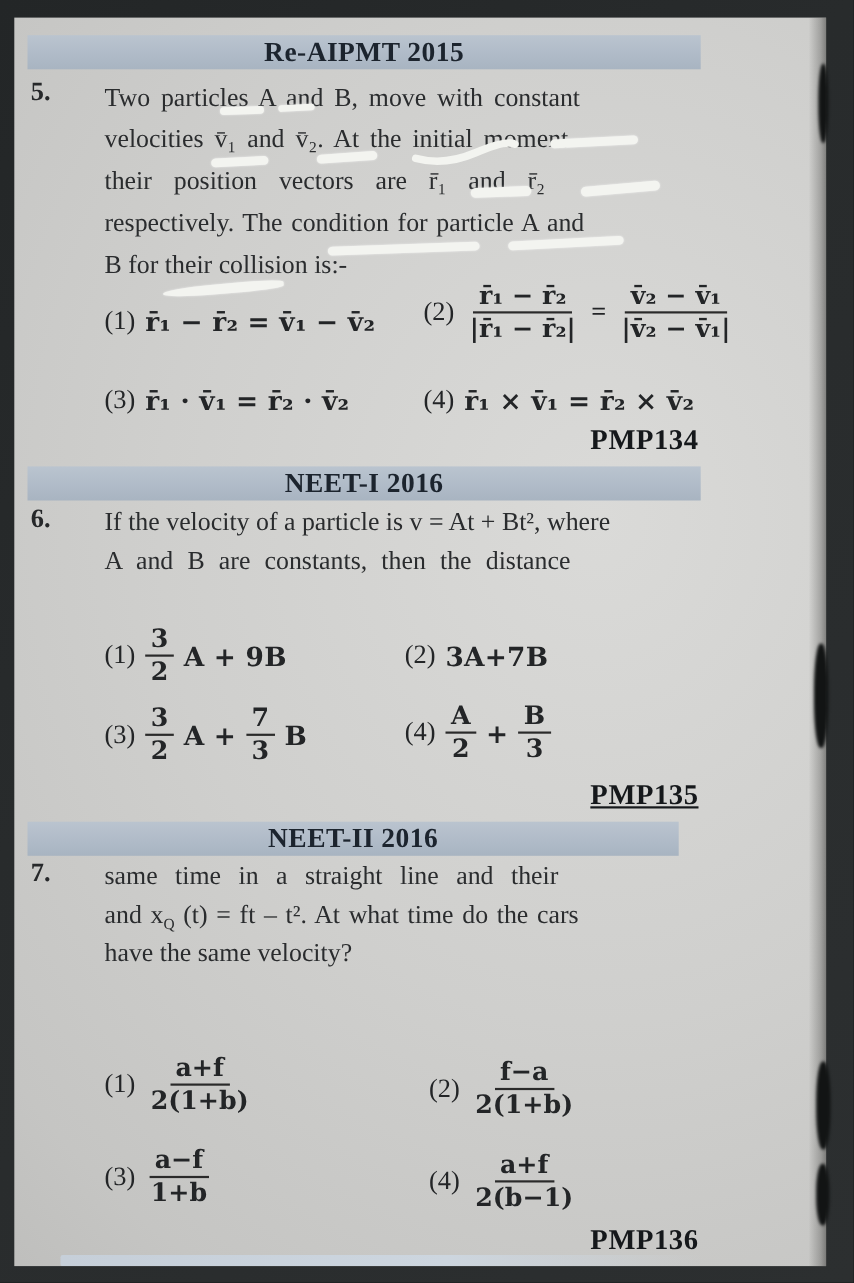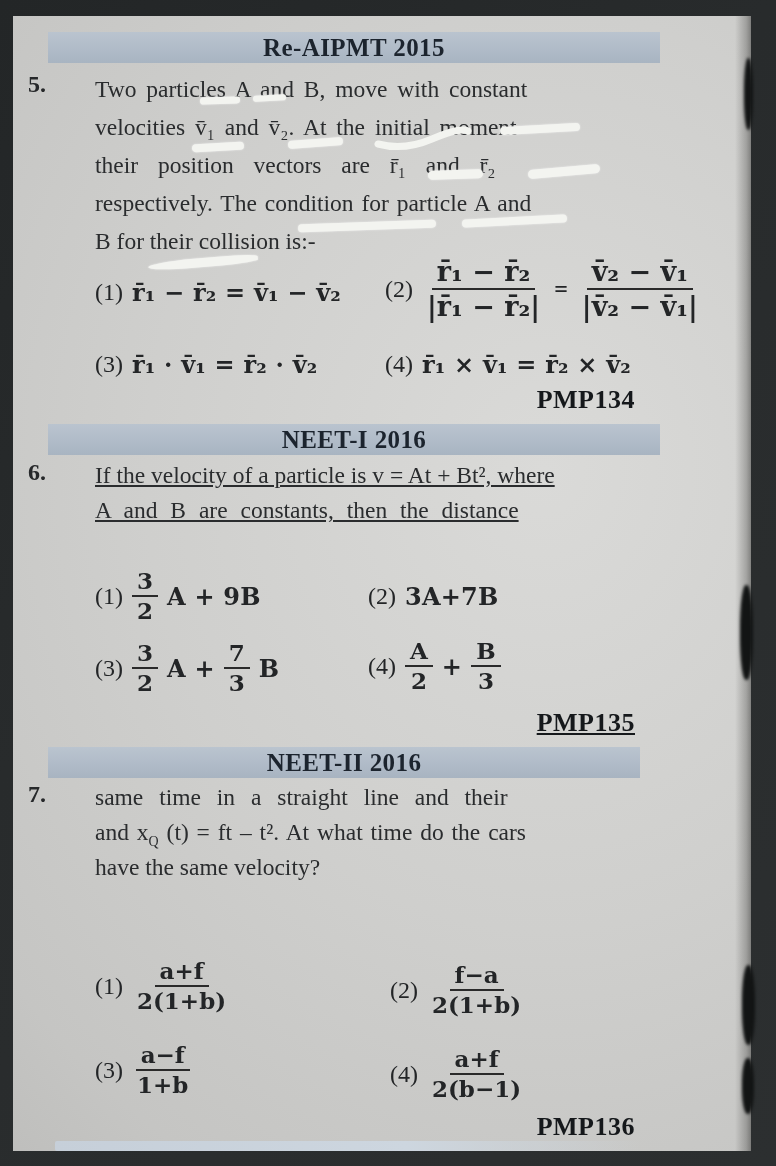--- a/index.html
+++ b/index.html
@@ -15,39 +15,39 @@
   }
   #page .edge-shade{
     position:absolute;right:0;top:0;width:16px;height:100%;
     background:linear-gradient(90deg, rgba(0,0,0,0) 0%, rgba(40,40,38,.28) 70%, rgba(30,30,28,.45) 100%);
   }
   .edge-blob{position:absolute;background:#121414;border-radius:45%;filter:blur(1.5px);}
   
   .banner{
     position:absolute;height:31px;display:flex;align-items:center;justify-content:center;
     background:linear-gradient(180deg,#bac4cf 0%,#b0bbc8 55%,#a8b4c1 100%);
-    color:#1c242e;font-weight:700;font-size:25px;letter-spacing:.4px;margin-left:23px;
+    color:#1c242e;font-weight:700;font-size:25px;letter-spacing:.4px;
   }
   .qnum{position:absolute;left:28px;font-weight:700;font-size:24px;color:#26282a;}
   .qtext{position:absolute;left:95px;width:562px;color:#2a2c2e;font-size:23.5px;}
   .qline{white-space:nowrap;}
   .lh38 .qline{line-height:38px;}
   .lh35 .qline{line-height:35px;}
   .ws1{word-spacing:2px}.ws2{word-spacing:4px}.ws3{word-spacing:7px}
   .ws4{word-spacing:10px}.ws5{word-spacing:14px}
   sub.subl{font-size:14px;line-height:0;}
   
   .opt{position:absolute;display:flex;align-items:center;gap:9px;color:#232527;font-size:24px;white-space:nowrap;}
   .opt .label{font-weight:400;}
   .math{font-family:"DejaVu Serif","Liberation Serif",serif;font-weight:600;letter-spacing:.2px;}
   .frac{display:inline-flex;flex-direction:column;align-items:center;line-height:1.15;
         font-family:"DejaVu Serif","Liberation Serif",serif;font-weight:600;}
   .frac .num{padding:0 5px 1px 5px;border-bottom:2px solid #2a2a2a;}
   .frac .den{padding:1px 5px 0 5px;}
-  .frac.small{font-size:27px;}
+  .frac.small{font-size:23px;}
   .frac.mid{font-size:23px;}
   .eqsign{font-weight:600;}
   .code{position:absolute;left:452px;width:183px;text-align:right;
         font-weight:700;font-size:26px;color:#15181b;letter-spacing:.5px;}
   
   .pen{position:absolute;background:#f3f4f0;border-radius:5px;box-shadow:0 0 2px rgba(255,255,255,.7);}
   
   #bottom-sliver{position:absolute;left:55px;top:1125px;width:585px;height:10px;border-radius:2px;
     background:linear-gradient(90deg,#c6cfd9 0%,#cdd6df 60%,rgba(205,214,223,0) 100%);}
 </style>
@@ -107,21 +107,21 @@
   </div>
 
   <div class="code" style="top:385px;">PMP134</div>
 
   <div class="banner" style="left:25px;top:424px;width:612px;">
     <span>NEET-I 2016</span>
   </div>
 
   <div class="qnum" style="top:459px;">6.</div>
 
-  <div class="qtext lh35" style="top:458px;text-decoration:underline;">
+  <div class="qtext lh35" style="top:458px;">
     <div class="qline">If the velocity of a particle is v = At + Bt², where</div>
     <div class="qline ws3">A and B are constants, then the distance</div>
   </div>
 
   <div class="opt" style="left:95px;top:568px;">
     <span class="label">(1)</span>
     <span class="frac mid">
       <span class="num">3</span>
       <span class="den">2</span>
     </span>

